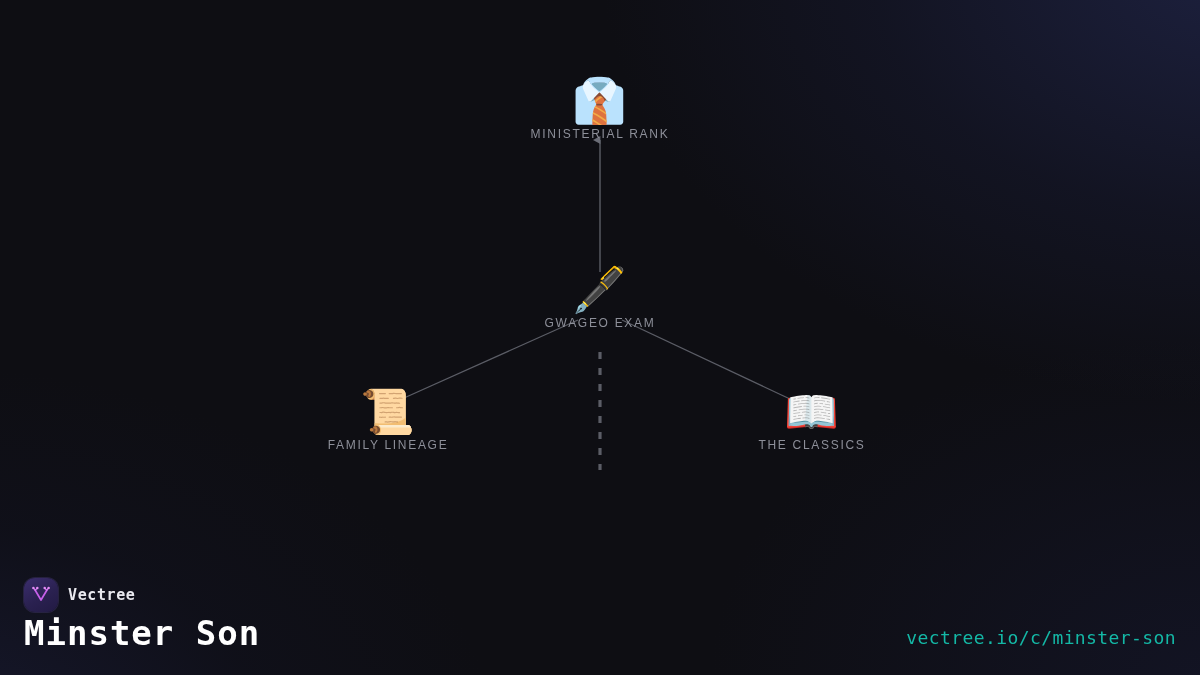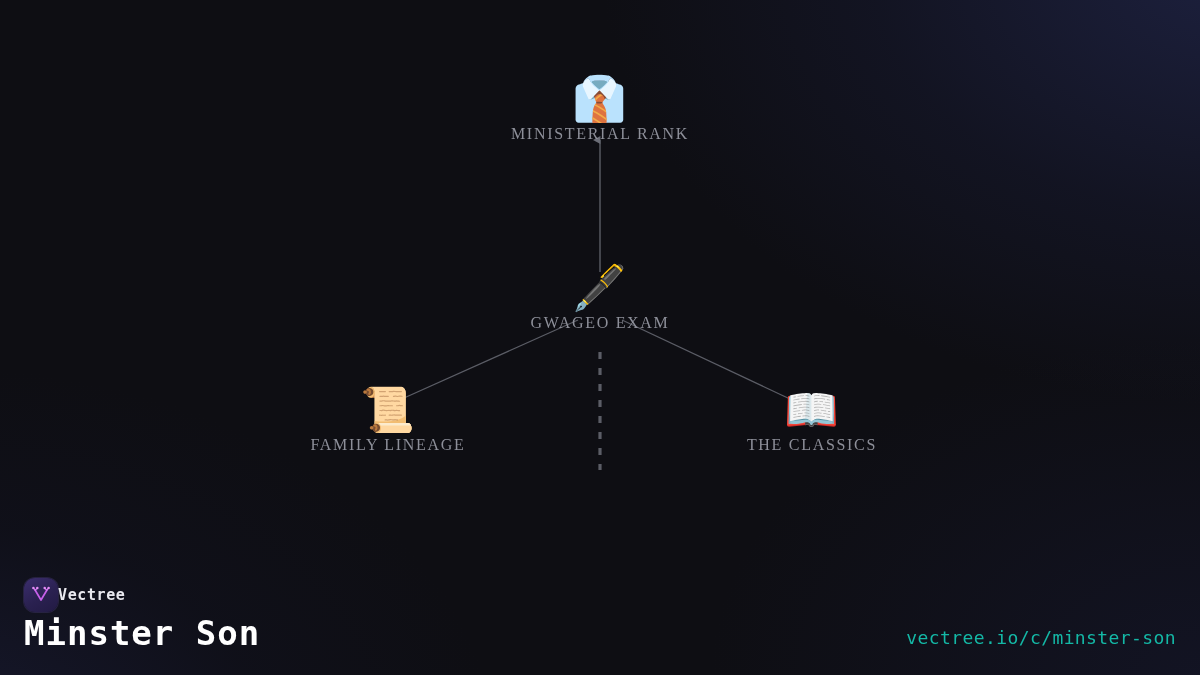--- a/index.html
+++ b/index.html
@@ -56,42 +56,43 @@
     font-size: 44px;
     line-height: 1;
     height: 52px;
     display: flex;
     align-items: center;
     justify-content: center;
     font-family: "DejaVu Sans", sans-serif;
     user-select: none;
   }
   .node-label {
-    font-size: 16px;
+    font-size: 12px;
     letter-spacing: 1.7px;
     color: #8d8f99;
     text-transform: uppercase;
     white-space: nowrap;
-    font-family: Liberation Serif, serif;
+    font-family: Liberation Sans, sans-serif;
   }
 
   
   #footer {
     position: absolute;
     left: 0;
     right: 0;
     bottom: 0;
     height: 130px;
   }
   #brand {
     position: absolute;
     left: 24px;
     bottom: 63px;
     display: flex;
     align-items: center;
+    gap: 10px;
   }
   #brand-logo {
     width: 34px;
     height: 34px;
     border-radius: 11px;
     background: linear-gradient(150deg, #3b2d6e 0%, #2a2150 55%, #221a44 100%);
     display: flex;
     align-items: center;
     justify-content: center;
     box-shadow: 0 0 0 1px rgba(140,110,220,0.18);

